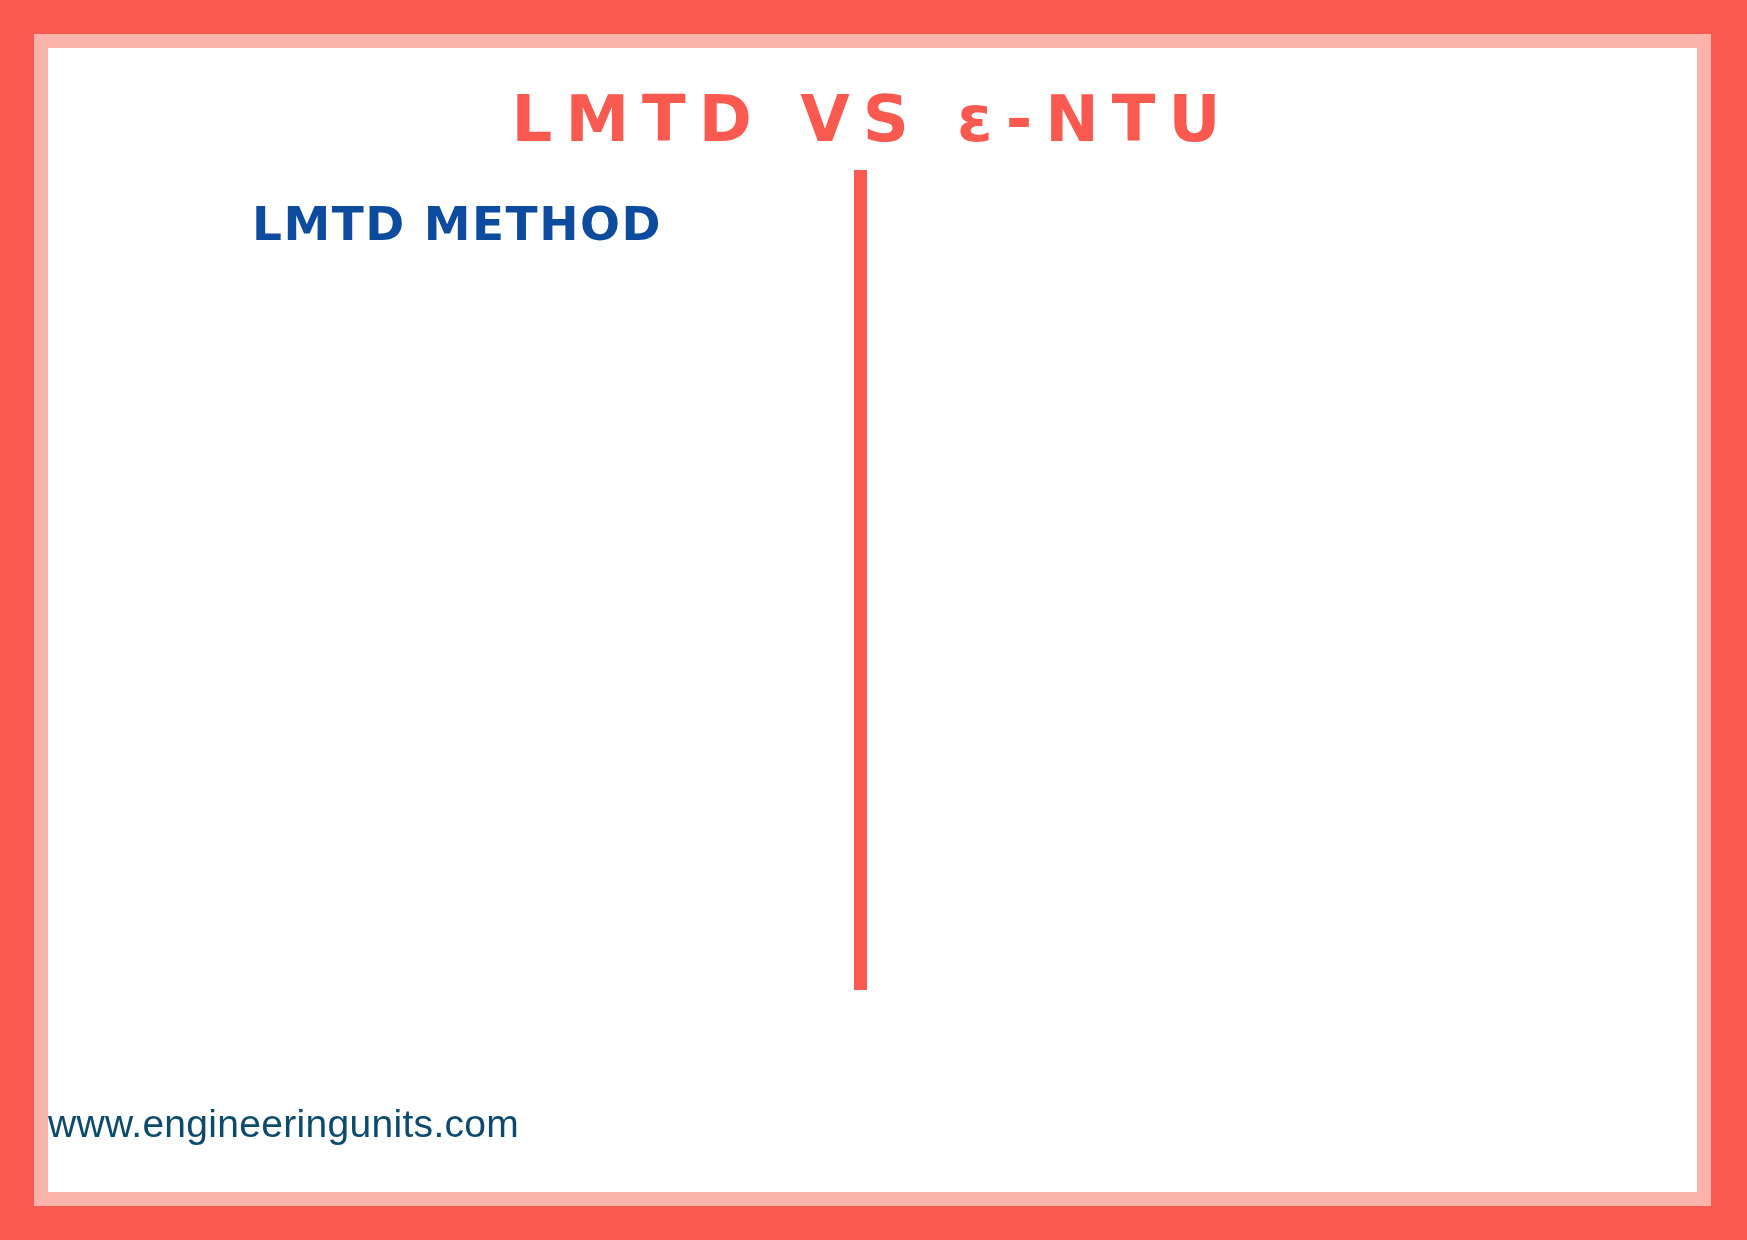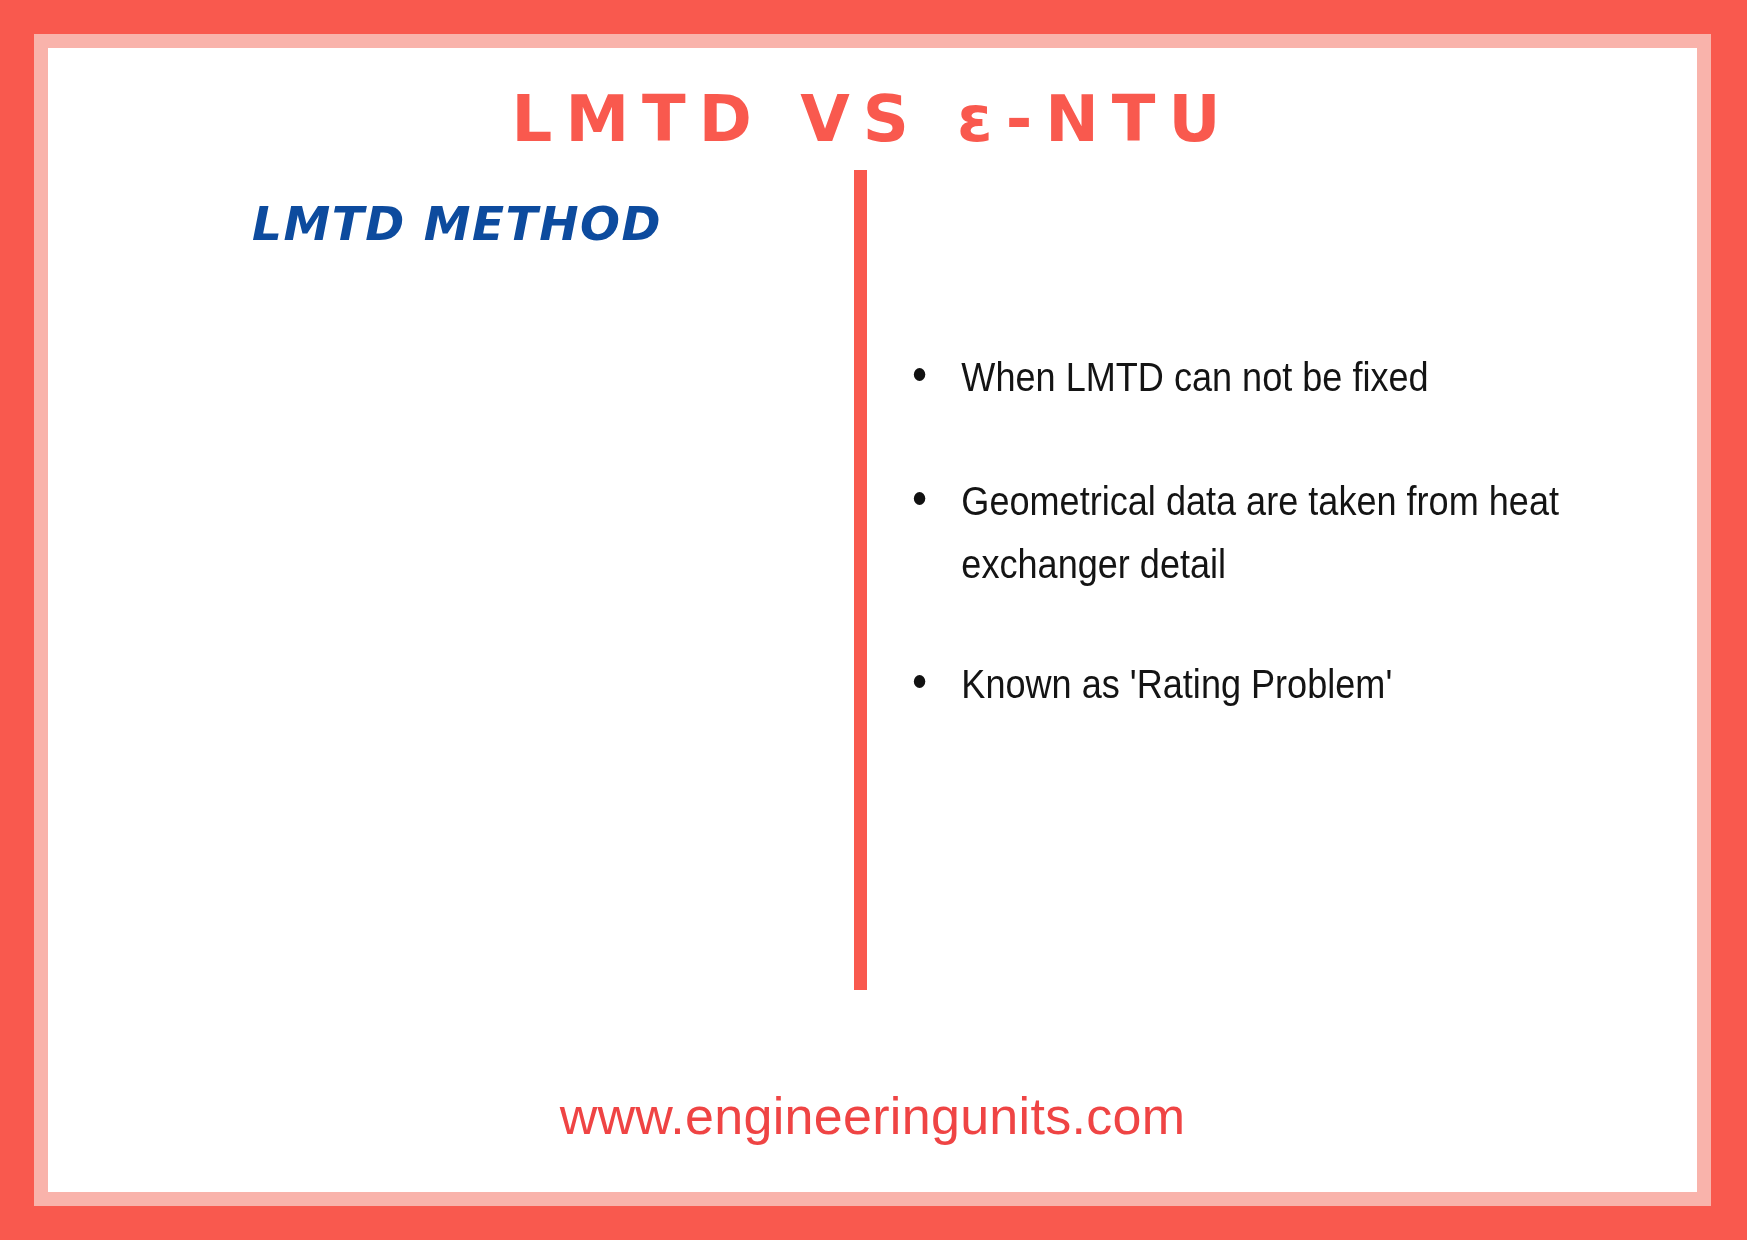--- a/index.html
+++ b/index.html
@@ -87,21 +87,20 @@
   .col-right { left: 824px; width: 790px; }
 
   .col-heading {
     text-align: center;
     color: #0d4b9e;
     font-family: "DejaVu Sans", sans-serif;
     font-weight: bold;
     font-size: 47px;
     letter-spacing: 1.5px;
     white-space: nowrap;
-    font-style: italic;
   }
   .col-left .col-heading  { padding-left: 8px; }
   .col-right .col-heading { padding-left: 6px; }
 
   ul.bullets {
     list-style: none;
     margin: 0;
     padding: 0;
   }
   ul.bullets li {
@@ -143,24 +142,24 @@
   .col-right ul.bullets li.b1 { margin-bottom: 60px; }
   .col-right ul.bullets li.b2 { margin-bottom: 56px; }
   .col-right ul.bullets li .dot { left: 18px; }
 
   
   .footer-url {
     position: absolute;
     left: 0;
     right: 0;
     bottom: 46px;
-    text-align: center;
-    color: #ef4444;
+    text-align: left;
+    color: #0c4a6e;
     font-family: "Liberation Sans", sans-serif;
-    font-size: 52px;
+    font-size: 39px;
     letter-spacing: 0.3px;
   }
 </style>
 </head>
 <body>
 
 <div id="infographic">
   <div class="pink-band"></div>
 
   <div class="card">
@@ -169,34 +168,20 @@
 
     <div class="divider"></div>
 
     <div class="columns">
 
       <div class="col col-left">
         <div class="col-heading">LMTD  METHOD</div>
       </div>
 
       <div class="col col-right">
-        <ul class="bullets">
-          <li class="b1">
-            <span class="dot"></span>
-            <span class="txt">When LMTD can not be fixed</span>
-          </li>
-          <li class="b2">
-            <span class="dot"></span>
-            <span class="txt">Geometrical data are taken from heat exchanger detail</span>
-          </li>
-          <li class="b3">
-            <span class="dot"></span>
-            <span class="txt">Known as 'Rating Problem'</span>
-          </li>
-        </ul>
       </div>
 
     </div>
 
     <div class="footer-url">www.engineeringunits.com</div>
 
   </div>
 </div>
 
 </body></html>

